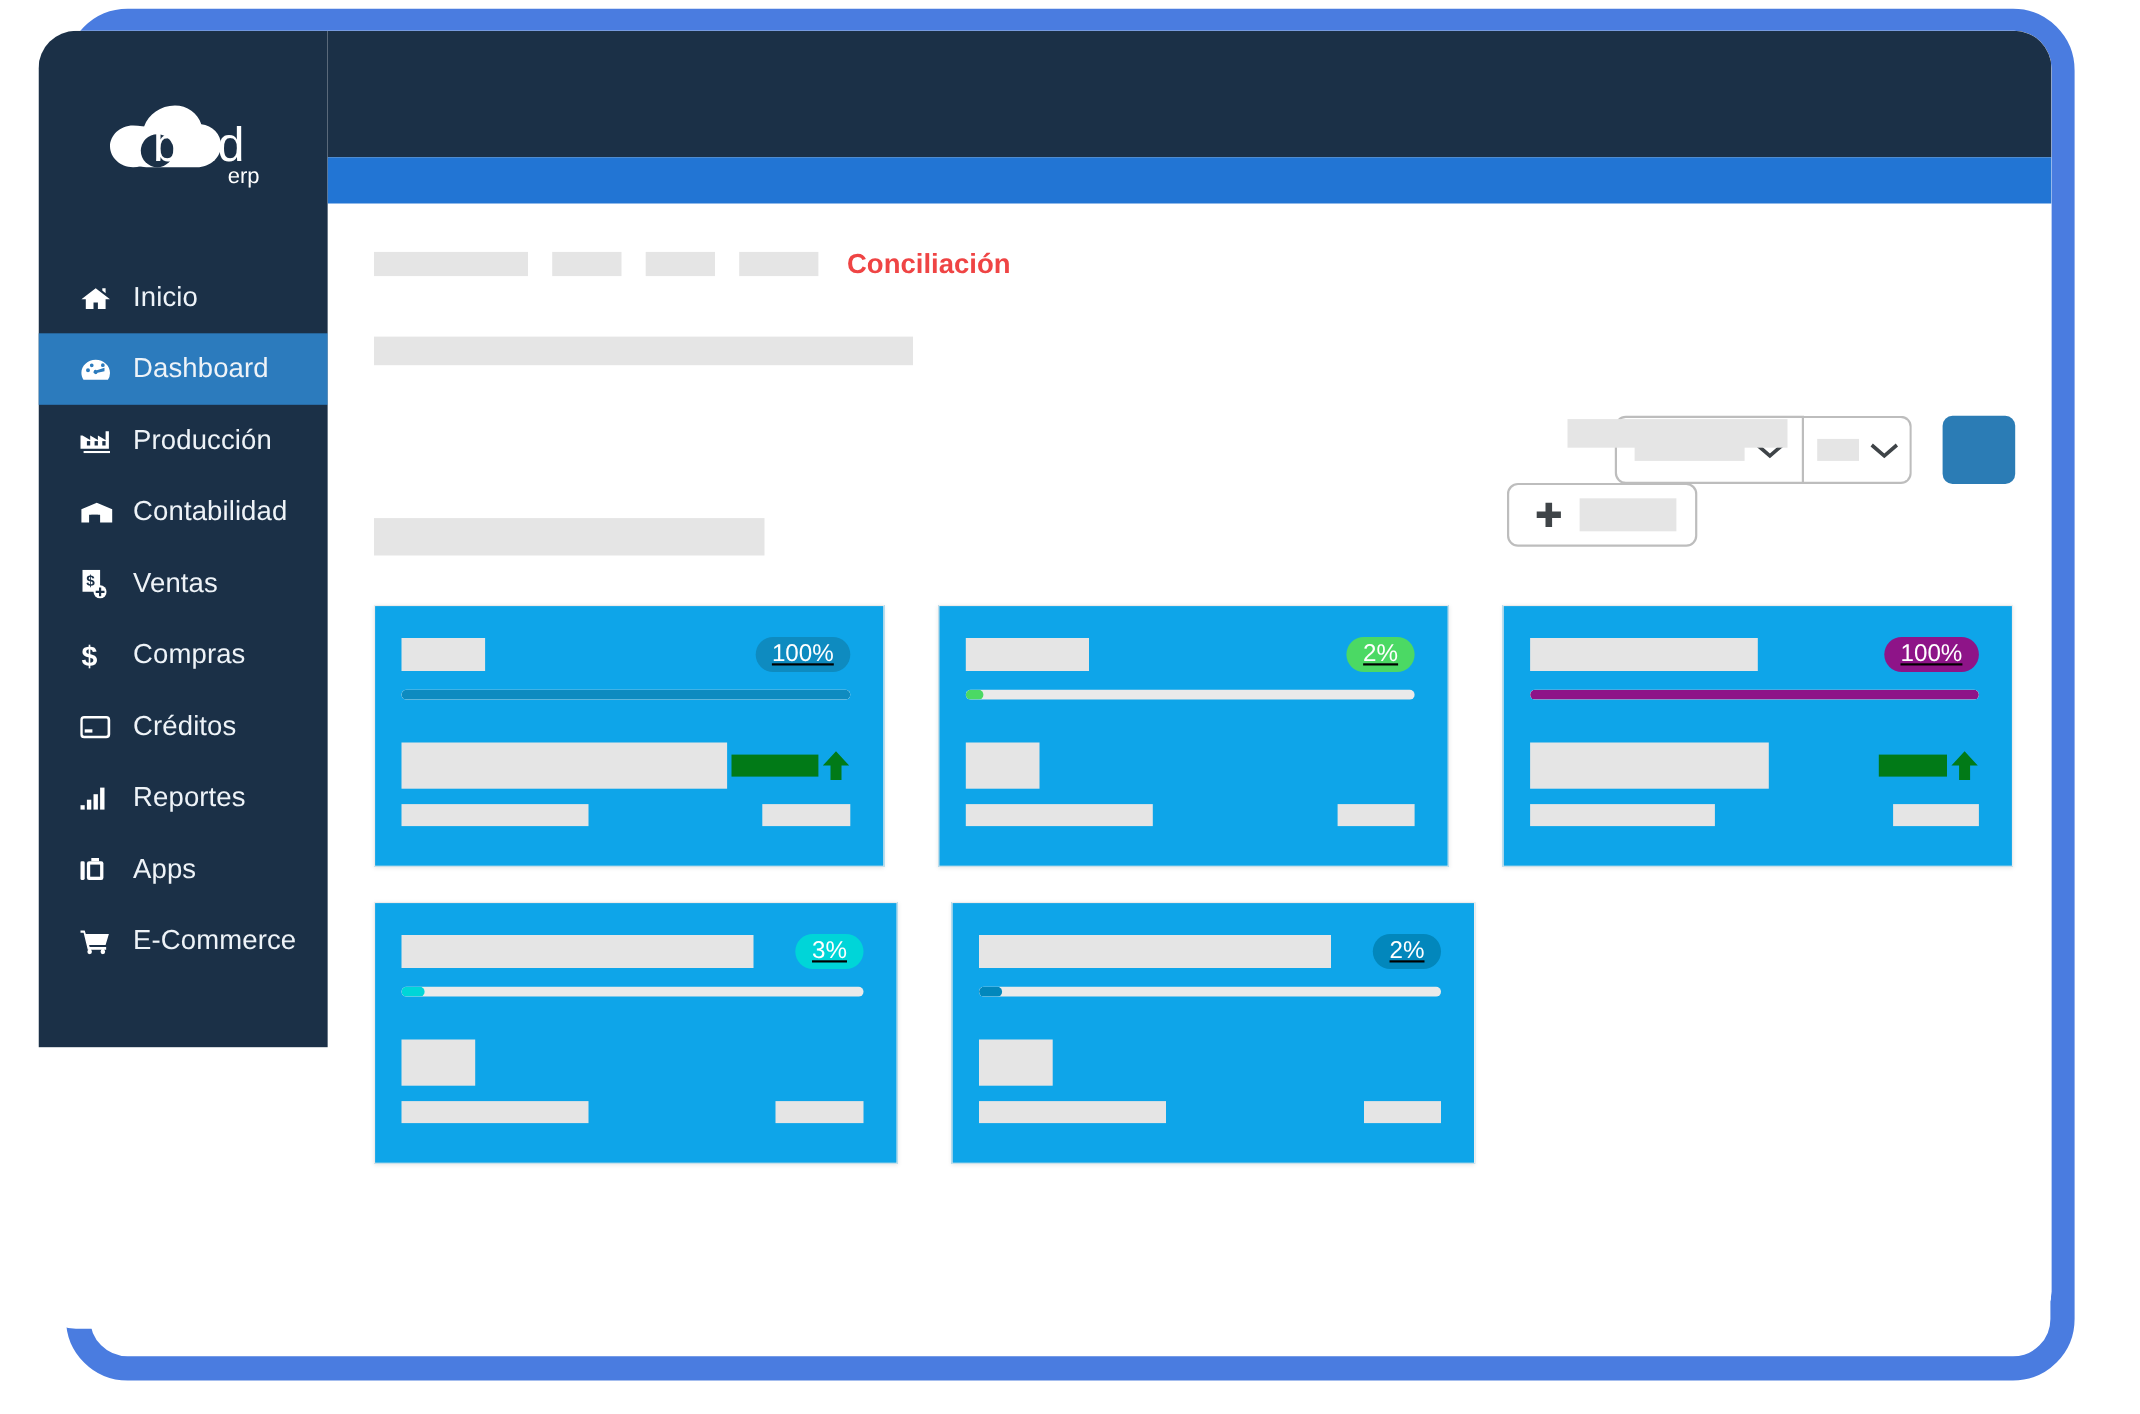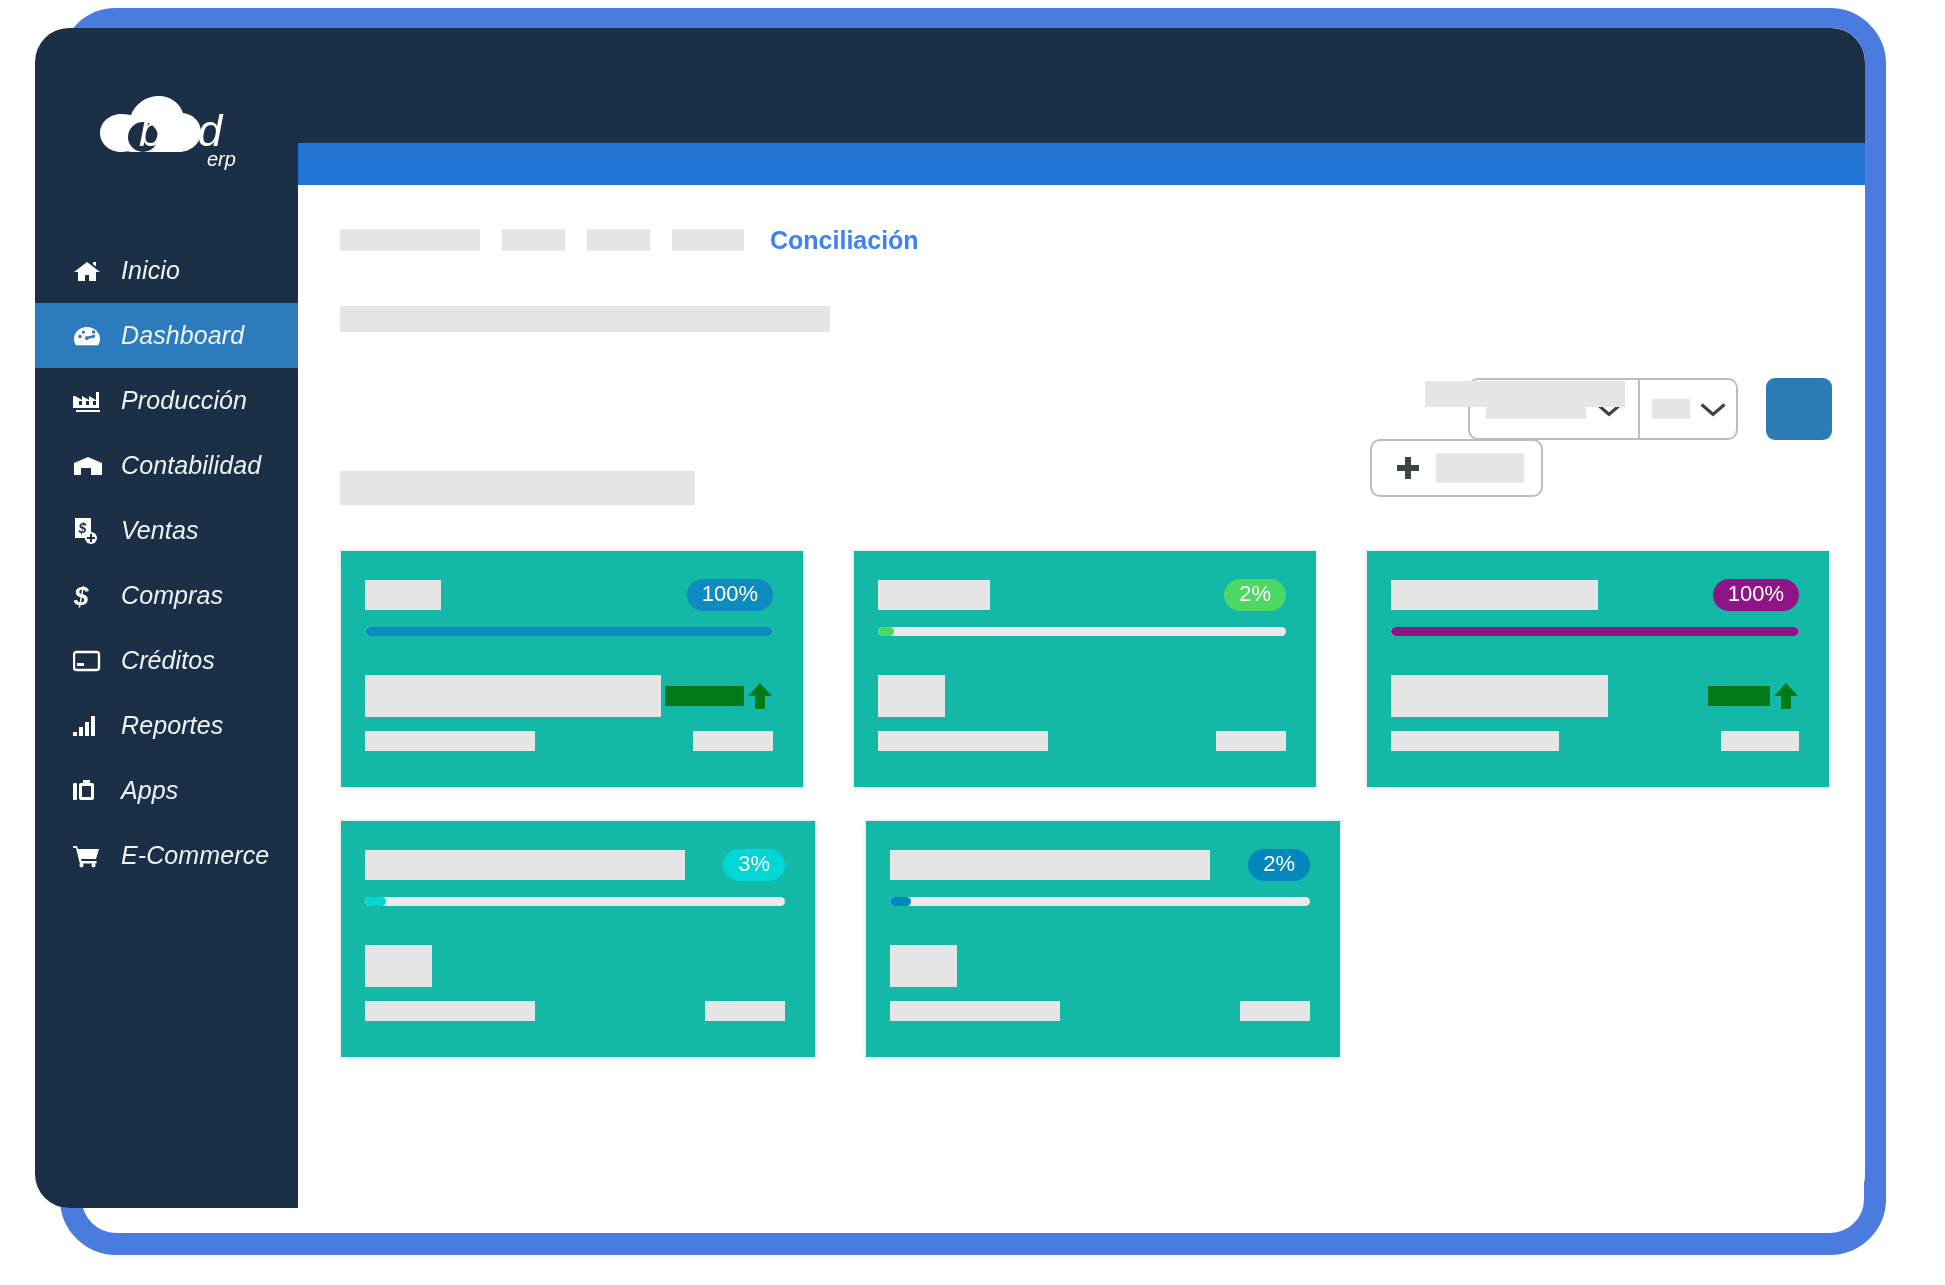--- a/index.html
+++ b/index.html
@@ -35,23 +35,22 @@
     overflow: hidden;
     background: #ffffff;
   }
 
   
   #sidebar {
     position: absolute;
     left: 0;
     top: 0;
     width: 263px;
-    height: 1180px;
+    height: 924px;
     background: #1b3047;
-    font-style: italic;
   }
   .logo-wrap {
     position: absolute;
     left: 46px;
     top: 52px;
     width: 180px;
     height: 96px;
   }
   .nav {
     position: absolute;
@@ -112,21 +111,21 @@
     display: flex;
     align-items: center;
     height: 28px;
   }
   .ph { background: #e5e5e5; display: inline-block; }
   #breadcrumb .ph { height: 22px; margin-right: 0; }
   .bc-gap { width: 22px; height: 1px; }
   #page-title {
     font-size: 25px;
     font-weight: bold;
-    color: #3b82f6;
+    color: #ef4444;
     margin-left: 26px;
     white-space: nowrap;
   }
 
   #subtitle-ph {
     position: absolute; left: 42px; top: 278px;
     width: 490px; height: 26px;
   }
   #section-ph {
     position: absolute; left: 42px; top: 443px;
@@ -194,27 +193,28 @@
   #cards {
     position: absolute;
     left: 42px;
     top: 522px;
     width: 1490px;
   }
   .card-row { display: flex; }
   .card {
     width: 476px;
     height: 238px;
-    background: #14b8a6;
+    background: #0ea5e9;
     border: 1px solid #ececec;
     box-shadow: 0 1px 4px rgba(0,0,0,0.10);
     margin-right: 49px;
     margin-bottom: 32px;
     position: relative;
     padding: 28px 30px 0 24px;
+    text-decoration: underline;
   }
   .card:last-child { margin-right: 0; }
 
   .card-head {
     display: flex;
     align-items: center;
     justify-content: space-between;
     height: 32px;
   }
   .card-title-ph { background: #e5e5e5; height: 30px; }

